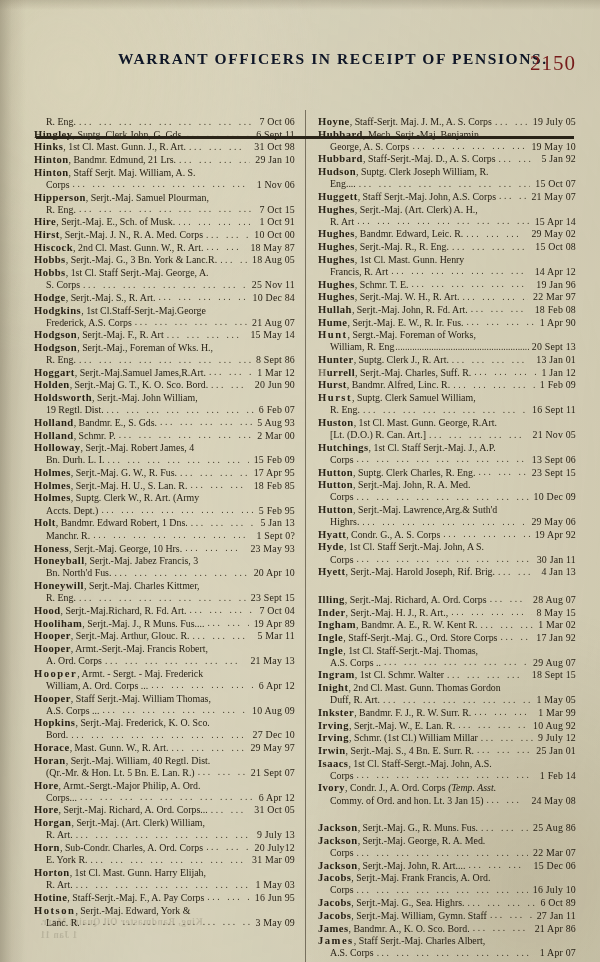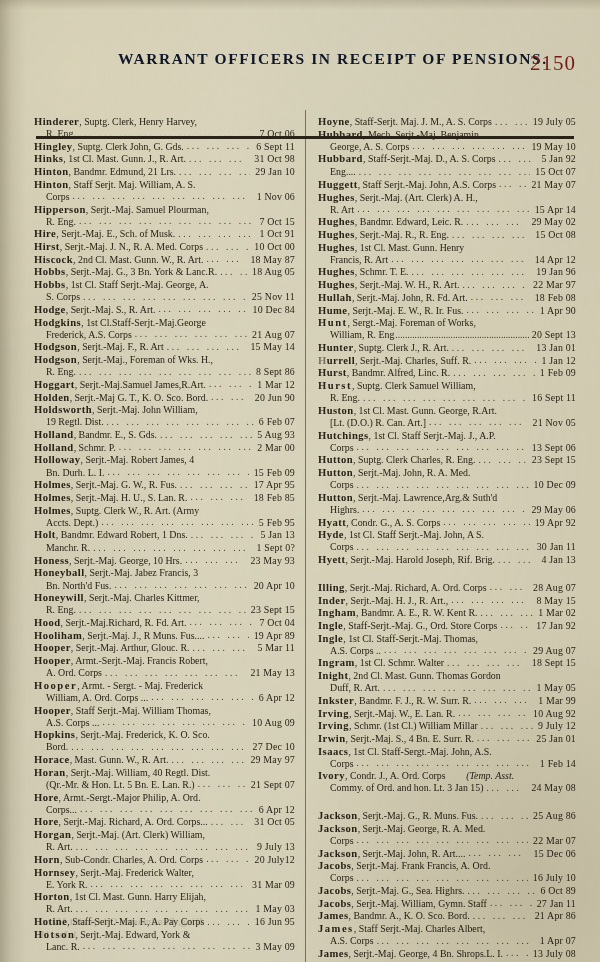--- a/index.html
+++ b/index.html
@@ -134,21 +134,21 @@
   .entry .line.indent { padding-left: 12px; font-family: Liberation Serif, serif; }
   .surname {
     font-weight: 700;
     letter-spacing: 0.45px;
     font-size: 10.6px;
   }
   .surname.sp { letter-spacing: 1.5px; }
   .desc {
     font-size: 9.9px;
   }
-  .desc .ital { font-style: italic; margin-left: 18px; }
+  .desc .ital { font-style: italic; }
   .leader {
     flex: 1 1 auto;
     min-width: 5px;
     overflow: hidden;
     margin: 0 3px;
     color: #3a3322;
     font-size: 9.6px;
     letter-spacing: 2.6px;
     white-space: nowrap;
     position: relative;
@@ -207,24 +207,20 @@
 
     <div class="header">
       <div class="head-title">WARRANT OFFICERS IN RECEIPT OF PENSIONS.</div>
       <div class="head-folio">2150</div>
     </div>
     <div class="rule"></div>
 
     <div class="columns">
       <div class="col col-left">
           <div class="entry">
-            <div class="line">
-              <span class="surname">Hinderer</span>
-              <span class="desc">, Suptg. Clerk, Henry Harvey,</span>
-            </div>
             <div class="line indent">
               <span class="desc">R. Eng.</span>
               <span class="leader">... ... ... ... ... ... ... ... ... ... ... ...</span>
               <span class="date">7 Oct 06</span>
             </div>
           </div>
           <div class="entry">
             <div class="line">
               <span class="surname">Hingley</span>
               <span class="desc">, Suptg. Clerk John, G. Gds.</span>
@@ -597,24 +593,20 @@
           </div>
           <div class="entry">
             <div class="line">
               <span class="surname">Horn</span>
               <span class="desc">, Sub-Condr. Charles, A. Ord. Corps</span>
               <span class="leader">... ... ... ... ... ... ... ... ... ... ... ...</span>
               <span class="date">20 July12</span>
             </div>
           </div>
           <div class="entry">
-            <div class="line">
-              <span class="surname">Hornsey</span>
-              <span class="desc">, Serjt.-Maj. Frederick Walter,</span>
-            </div>
             <div class="line indent">
               <span class="desc">E. York R.</span>
               <span class="leader">... ... ... ... ... ... ... ... ... ... ... ...</span>
               <span class="date">31 Mar  09</span>
             </div>
           </div>
           <div class="entry">
             <div class="line">
               <span class="surname">Horton</span>
               <span class="desc">, 1st Cl. Mast. Gunn. Harry Elijah,</span>
@@ -668,20 +660,24 @@
           </div>
           <div class="entry">
             <div class="line">
               <span class="surname">Hubbard</span>
               <span class="desc">, Staff-Serjt.-Maj. D., A. S. Corps</span>
               <span class="leader">... ... ... ... ... ... ... ... ... ... ... ...</span>
               <span class="date">5 Jan  92</span>
             </div>
           </div>
           <div class="entry">
+            <div class="line">
+              <span class="surname">Hudson</span>
+              <span class="desc">, Suptg. Clerk Joseph William, R.</span>
+            </div>
             <div class="line indent">
               <span class="desc">Eng....</span>
               <span class="leader">... ... ... ... ... ... ... ... ... ... ... ...</span>
               <span class="date">15 Oct 07</span>
             </div>
           </div>
           <div class="entry">
             <div class="line">
               <span class="surname">Huggett</span>
               <span class="desc">, Staff Serjt.-Maj. John, A.S. Corps</span>

